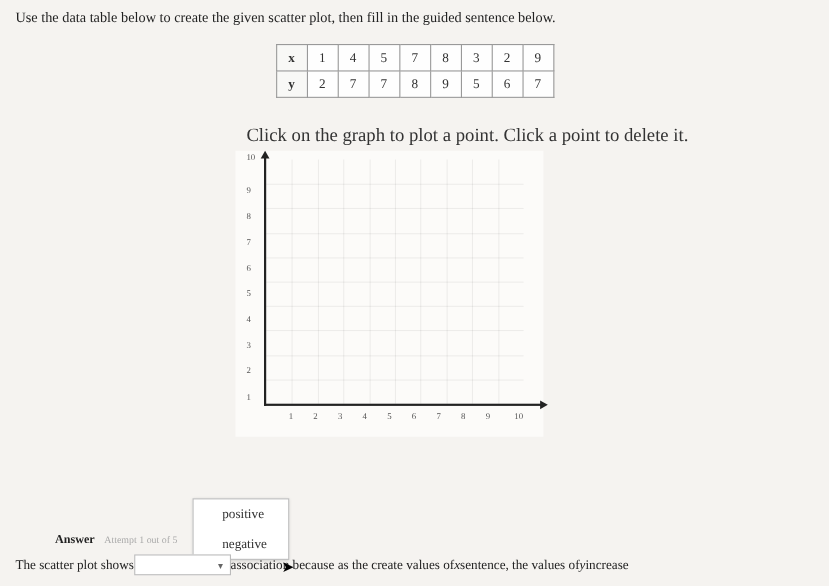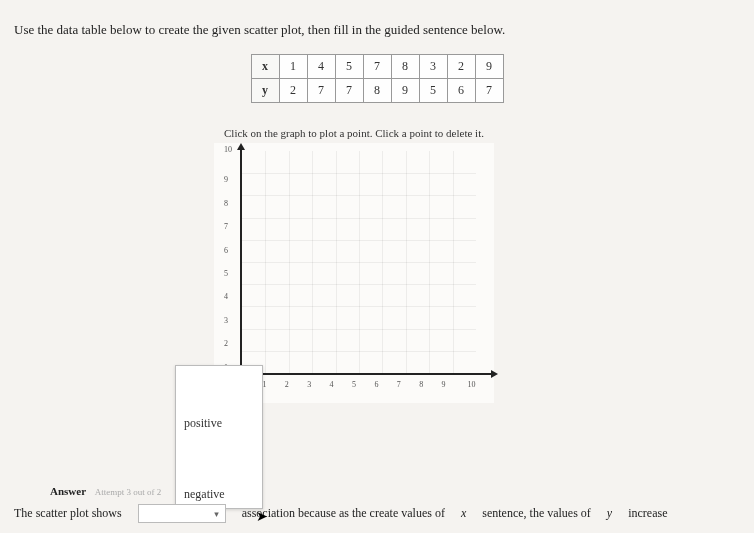--- a/index.html
+++ b/index.html
@@ -1,41 +1,41 @@
 <!DOCTYPE html>
 <html><head>
   <meta charset="utf-8">
   <style>
     * { box-sizing: border-box; margin: 0; padding: 0; }
     body { font-family: Georgia, 'Times New Roman', serif; background: #f5f3f0; color: #333; width: 754px; height: 533px; overflow: hidden; position: relative; }
-    .page { padding: 22px 14px; }
+    .page { padding: 8px 14px; }
     .instruction { font-size: 13px; color: #222; margin-bottom: 16px; }
     .table-wrap { display: flex; justify-content: center; margin-bottom: 24px; }
     table.data { border-collapse: collapse; }
     table.data td { border: 1px solid #999; width: 28px; height: 24px; text-align: center; font-size: 12px; background: #fefefe; }
     table.data td.hdr { font-weight: bold; background: #f8f8f6; }
     .graph-area { margin-left: 200px; }
-    .graph-hint { font-size: 11px; color: #333; margin-bottom: 4px; margin-left: 10px; }
+    .graph-hint { font-size: 17px; color: #333; margin-bottom: 4px; margin-left: 10px; }
     .chart-box { position: relative; width: 280px; height: 260px; background: #fcfbf9; }
     .y-axis { position: absolute; left: 26px; top: 6px; bottom: 28px; width: 2px; background: #222; }
     .y-axis::before { content: ""; position: absolute; top: -6px; left: -3px; border-left: 4px solid transparent; border-right: 4px solid transparent; border-bottom: 7px solid #222; }
     .x-axis { position: absolute; left: 26px; right: 2px; bottom: 28px; height: 2px; background: #222; }
     .x-axis::after { content: ""; position: absolute; right: -6px; top: -3px; border-top: 4px solid transparent; border-bottom: 4px solid transparent; border-left: 7px solid #222; }
     .grid { position: absolute; left: 28px; top: 8px; right: 18px; bottom: 30px; }
     .gl-v, .gl-h { position: absolute; background: rgba(0,0,0,0.06); }
     .gl-v { top: 0; bottom: 0; width: 1px; }
     .gl-h { left: 0; right: 0; height: 1px; }
     .ytick { position: absolute; left: 10px; font-size: 8px; color: #555; transform: translateY(-50%); }
     .xtick { position: absolute; bottom: 14px; font-size: 8px; color: #555; transform: translateX(-50%); }
     .answer-row { position: absolute; left: 14px; bottom: 36px; font-size: 11px; color: #444; }
     .answer-row strong { color: #222; margin-right: 6px; margin-left: 36px; }
     .attempt { font-size: 9px; color: #aaa; }
-    .sentence-row { position: absolute; left: 14px; bottom: 10px; font-size: 12px; color: #222; display: flex; align-items: center; gap: 16px; white-space: nowrap; }
+    .sentence-row { position: absolute; left: 14px; bottom: 10px; font-size: 12px; color: #222; display: flex; align-items: center; gap: 0; white-space: nowrap; }
     .dropdown-wrap { position: absolute; left: 175px; bottom: 24px; width: 88px; background: #fff; border: 1px solid #bbb; font-size: 12px; box-shadow: 0 1px 3px rgba(0,0,0,0.15); }
-    .dropdown-opt { padding: 6px 8px; cursor: pointer; margin-top: 44px; }
+    .dropdown-opt { padding: 6px 26px; cursor: pointer; }
     .select-box { display: inline-flex; align-items: center; border: 1px solid #bbb; background: #fff; height: 19px; width: 88px; padding: 0 6px; font-size: 11px; cursor: pointer; }
     .select-box .caret { margin-left: auto; font-size: 9px; color: #666; }
     .ital { font-style: italic; }
     .cursor { position: absolute; left: 242px; bottom: -2px; font-size: 14px; color: #000; pointer-events: none; }
   </style>
 </head>
 <body>
 
 <div class="page">
   <div class="instruction">Use the data table below to create the given scatter plot, then fill in the guided sentence below.</div>
@@ -114,21 +114,21 @@
       <span class="xtick" style="left:66%">7</span>
       <span class="xtick" style="left:74%">8</span>
       <span class="xtick" style="left:82%">9</span>
       <span class="xtick" style="left:92%">10</span>
     </div>
   </div>
 </div>
 
 <div class="answer-row">
   <strong>Answer</strong>
-  <span class="attempt">Attempt 3 out of 2</span>
+  <span class="attempt">Attempt 1 out of 5</span>
 </div>
 
 <div class="dropdown-wrap">
   <div class="dropdown-opt">positive</div>
   <div class="dropdown-opt">negative</div>
 </div>
 
 <div class="sentence-row">
   <span>The scatter plot shows</span>
   <span class="select-box">

